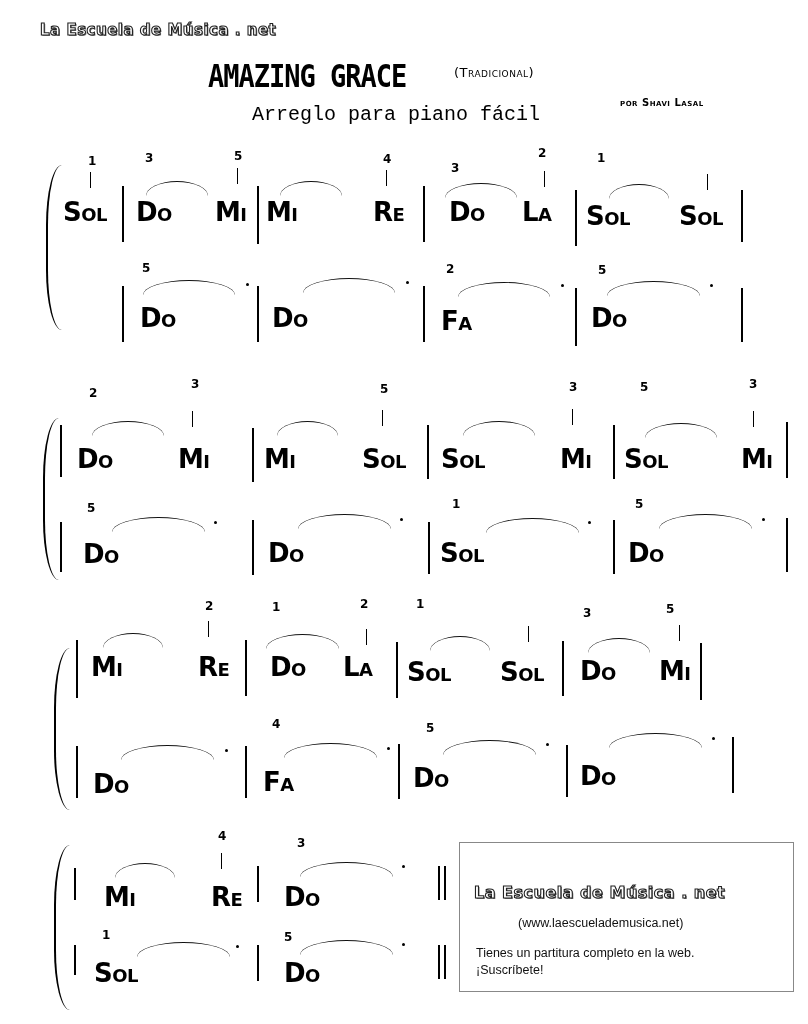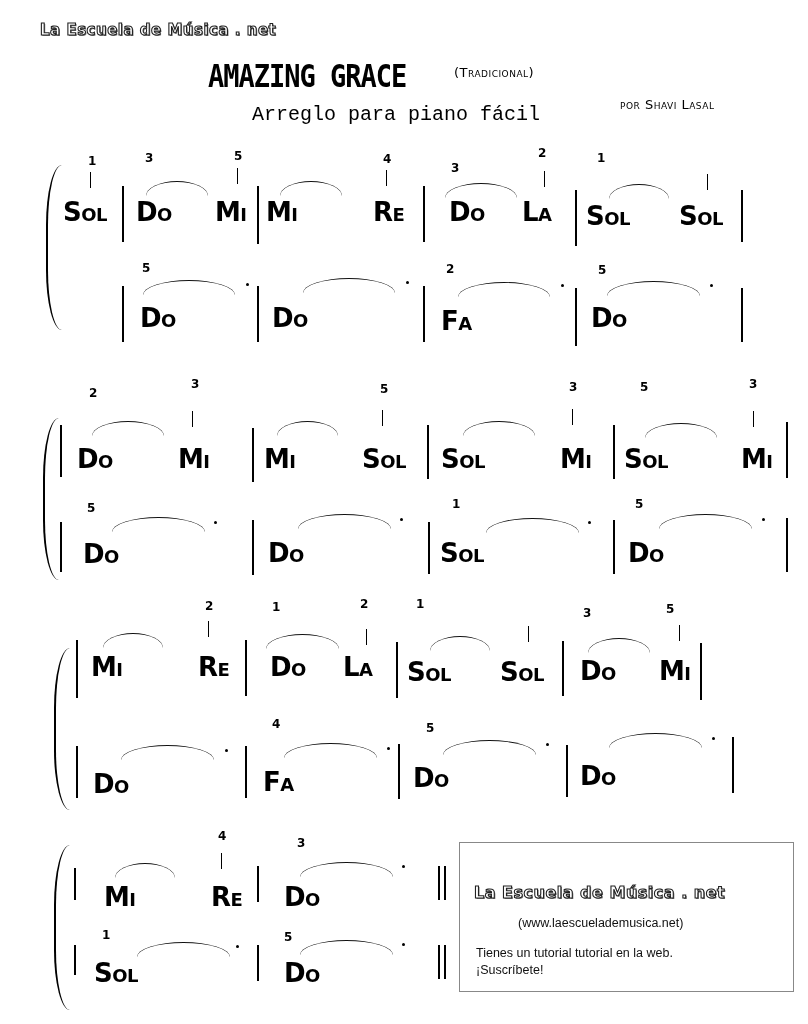--- a/index.html
+++ b/index.html
@@ -13,21 +13,21 @@
     letter-spacing: 0.5px;
     white-space: nowrap;
   }
   .title {
     font-family: "DejaVu Sans Mono", monospace; font-weight: bold;
     font-size: 27px; letter-spacing: -1px; white-space: nowrap;
     transform: scaleY(1.15); transform-origin: left top;
   }
   .subtitle-small { font-family: "DejaVu Sans", sans-serif; font-size: 13px; font-variant: small-caps; letter-spacing: 0.5px; white-space: nowrap; }
   .arrangement { font-family: Liberation Mono, monospace; font-size: 20px; white-space: nowrap; }
-  .author { font-family: "DejaVu Sans", sans-serif; font-weight: normal; font-size: 13px; font-variant: small-caps; white-space: nowrap; letter-spacing: 0.5px; text-align: right; }
+  .author { font-family: "DejaVu Sans", sans-serif; font-weight: bold; font-size: 10px; font-variant: small-caps; white-space: nowrap; letter-spacing: 0.5px; text-align: right; }
 
   .note {
     position: absolute; font-family: "DejaVu Sans", sans-serif; font-weight: bold;
     font-size: 26px; font-variant: small-caps; white-space: nowrap; line-height: 1;
     letter-spacing: -0.5px;
   }
   .finger { position: absolute; font-family: "DejaVu Sans", sans-serif; font-size: 12px; font-weight: bold; line-height: 1; }
   .stem { position: absolute; width: 1.4px; height: 16px; background: #000; }
   .bar { position: absolute; width: 2px; background: #000; }
   .slur {
@@ -253,15 +253,15 @@
   <div class="slur" style="left:300px; top:940px; width:93px;"></div>
   <div class="dot" style="left:402px; top:943px;"></div>
   <div class="note" style="left:284px; top:960px;">Do</div>
   <div class="bar" style="left:438px; top:945px; height:34px;"></div>
   <div class="bar" style="left:444px; top:945px; height:34px;"></div>
 </div>
 
 <div class="infobox">
   <div class="abs outline-logo" style="left:14px; top:40px; font-size:16px;">La Escuela de Música . net</div>
   <div class="info-line" style="left:58px; top:73px;">(www.laescuelademusica.net)</div>
-  <div class="info-line" style="left:16px; top:103px;">Tienes un tutorial tutorial en la web.</div>
+  <div class="info-line" style="left:16px; top:103px;">Tienes un partitura completo en la web.</div>
   <div class="info-line" style="left:16px; top:120px;">¡Suscríbete!</div>
 </div>
 
 </body></html>

